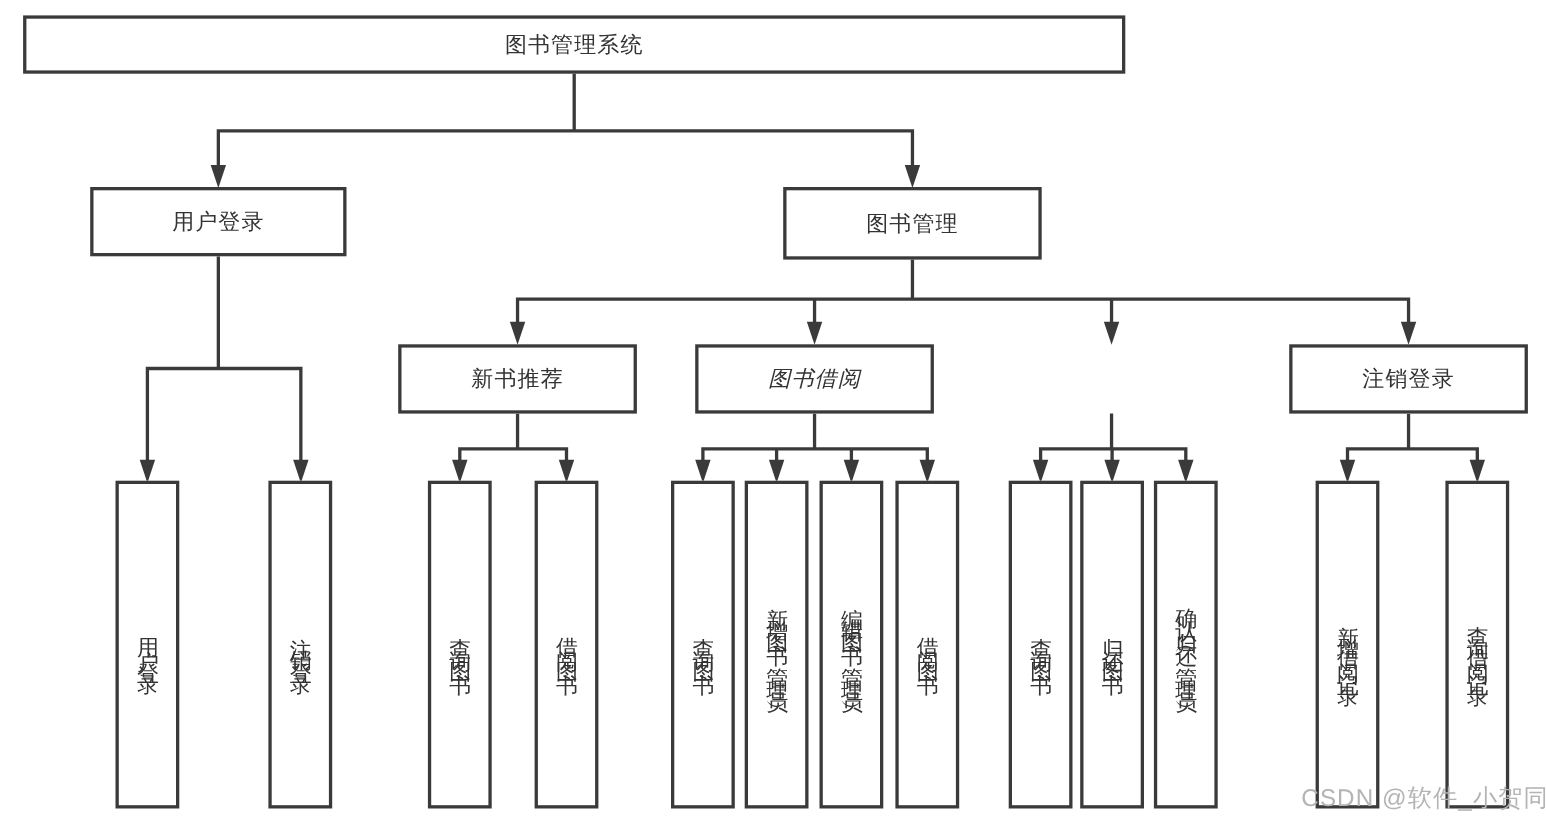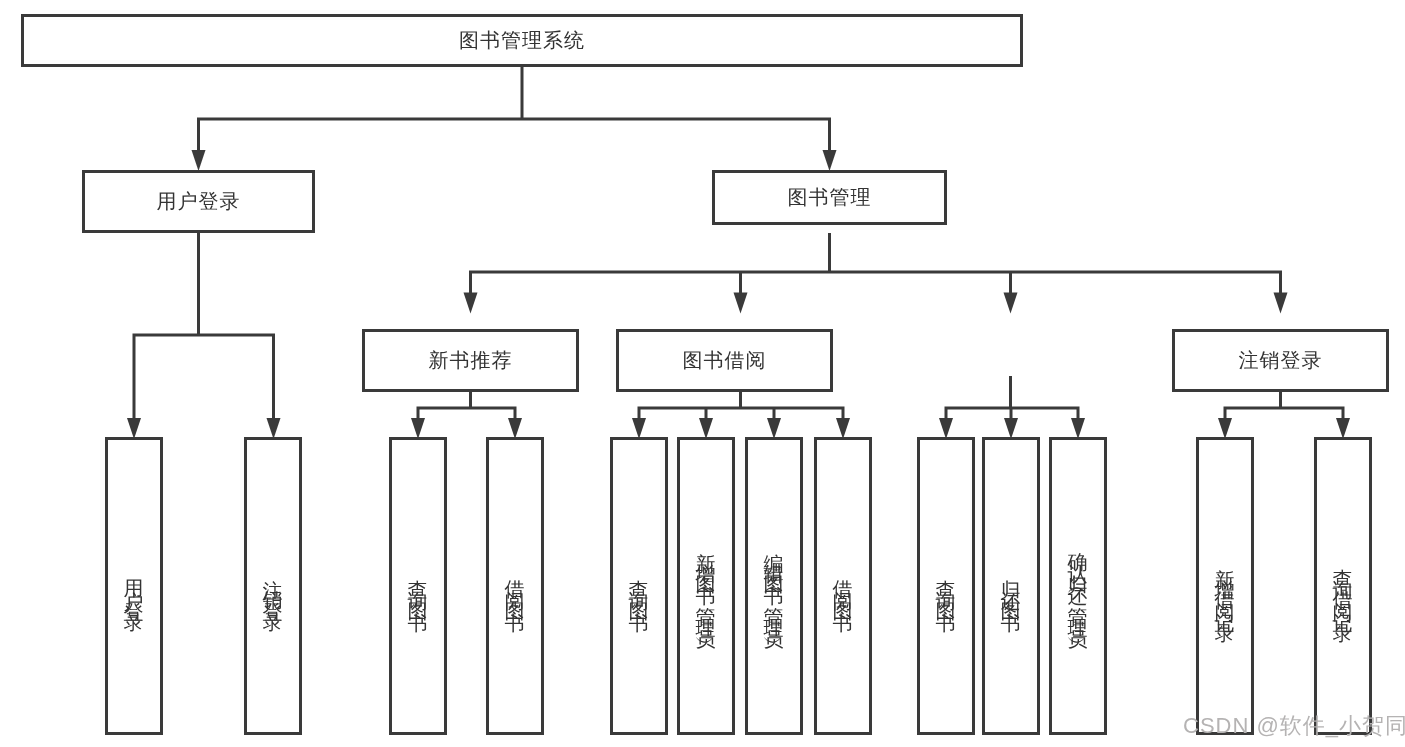--- a/index.html
+++ b/index.html
@@ -33,23 +33,23 @@
     writing-mode:vertical-rl;
     text-orientation:mixed;
     font-size:20px;
     line-height:1.1;
     letter-spacing:11px;
     white-space:nowrap;
   }
   
   .n-root{left:21px;top:14px;width:1002px;height:53px;}
   .n-l2a{left:82px;top:170px;width:233px;height:63px;}
-  .n-l2b{left:712px;top:170px;width:235px;height:55px;}
-  .l3{top:313px;width:217px;height:63px;margin-top:16px;}
-  .n-l3a{left:362px;} .n-l3b{left:616px;} .n-l3c{left:902px;} .n-l3d{left:1172px;}
+  .n-l2b{left:712px;top:170px;width:235px;height:66px;}
+  .l3{top:313px;width:217px;height:63px;}
+  .n-l3a{left:362px;} .n-l3b{left:632px;font-style:italic;} .n-l3c{left:902px;} .n-l3d{left:1172px;}
   .l4{top:437px;width:58px;height:298px;}
   .n-login{left:105px;} .n-logout{left:244px;}
   .n-nb1{left:389px;} .n-nb2{left:486px;}
   .n-bb1{left:610px;} .n-bb2{left:677px;} .n-bb3{left:745px;} .n-bb4{left:814px;}
   .n-cb1{left:917px;} .n-cb2{left:982px;} .n-cb3{left:1049px;}
   .n-br1{left:1196px;} .n-br2{left:1314px;}
   .watermark{
     position:absolute;left:1183px;top:711px;
     font-size:22px;color:var(--wm);
     letter-spacing:1px;white-space:nowrap;z-index:5;

